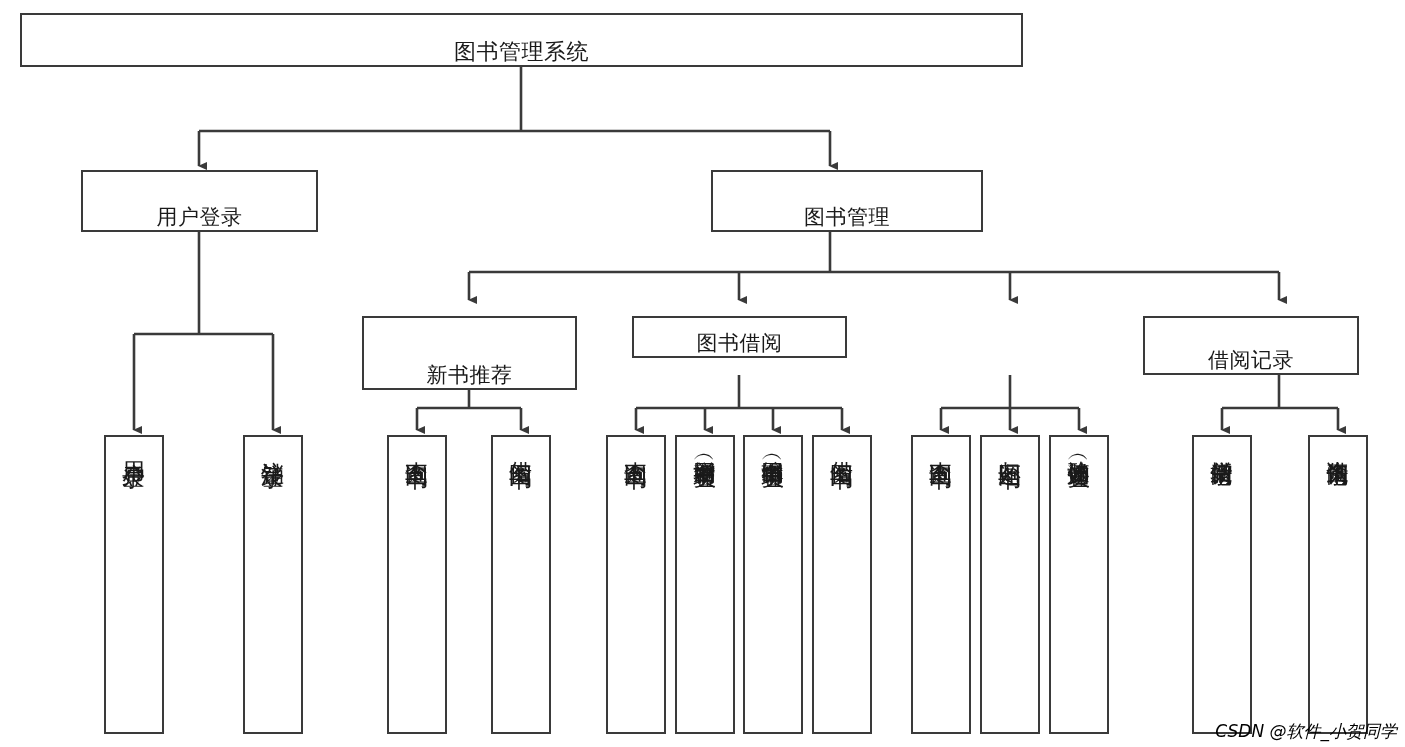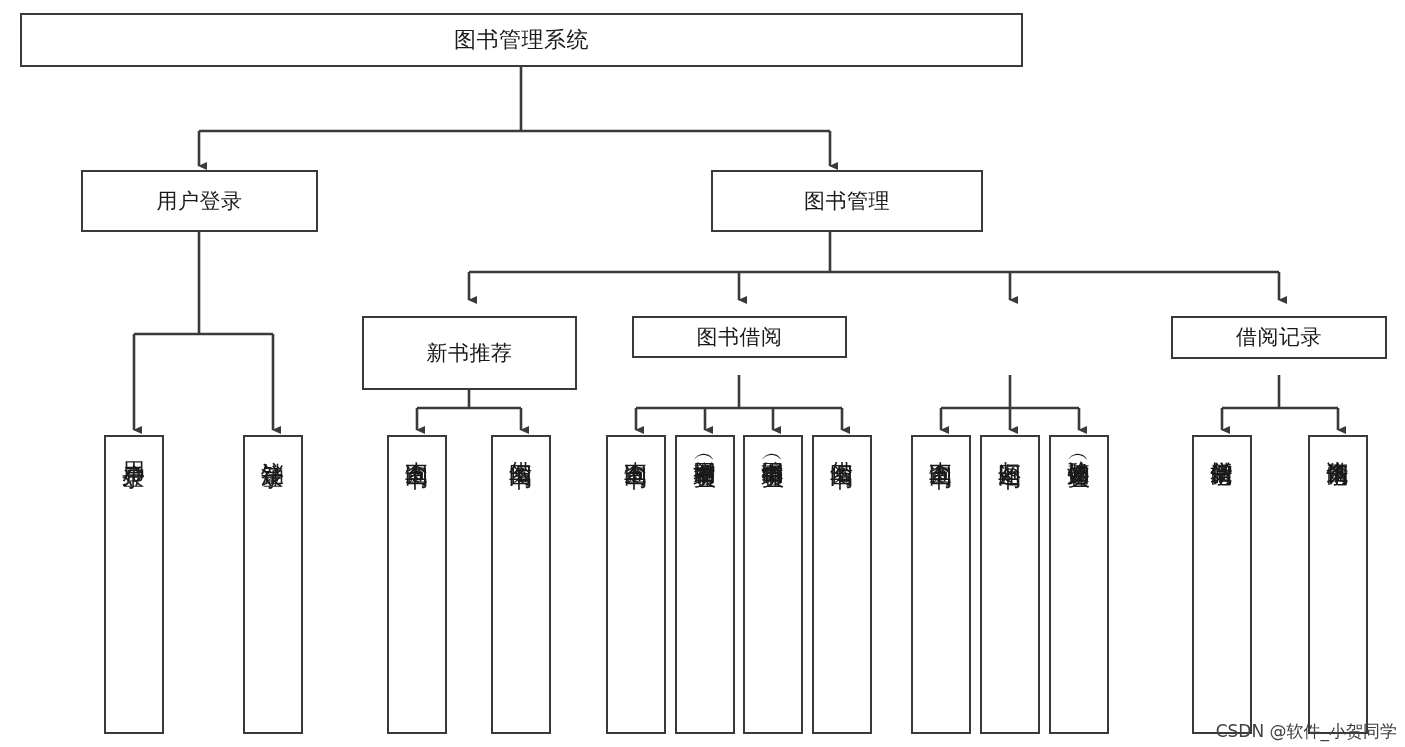--- a/index.html
+++ b/index.html
@@ -25,21 +25,21 @@
     width: 1405px;
     height: 747px;
     pointer-events: none;
   }
   .node {
     position: absolute;
     box-sizing: border-box;
     border: 2px solid #3a3a3a;
     background: #ffffff;
     display: flex;
-    align-items: center;
+    align-items: flex-end;
     justify-content: center;
     color: #1a1a1a;
     z-index: 2;
   }
   .node .label {
     display: block;
     text-align: center;
     line-height: 1.18;
     letter-spacing: 0.5px;
   }
@@ -66,24 +66,25 @@
   }
   .node.leaf.tall-text .label {
     font-size: 22px;
     letter-spacing: 1px;
   }
   #watermark {
     position: absolute;
     right: 8px;
     bottom: 4px;
     font-size: 17px;
-    color: #404040;
+    color: #000000;
     z-index: 5;
     white-space: nowrap;
     font-family: "DejaVu Sans", "Liberation Sans", sans-serif;
+    font-style: italic;
   }
 </style>
 </head>
 <body>
 
 <div id="canvas">
 
   <svg id="edges" viewBox="0 0 1405 747" xmlns="http://www.w3.org/2000/svg">
     <defs>
       <marker id="arrow" markerWidth="9" markerHeight="9" refX="4.3" refY="8" orient="auto" markerUnits="userSpaceOnUse">
@@ -146,21 +147,21 @@
   <div class="node horiz" style="left:711px; top:170px; width:272px; height:62px;">
     <span class="label">图书管理</span>
   </div>
 
   <div class="node horiz" style="left:362px; top:316px; width:215px; height:74px;">
     <span class="label">新书推荐</span>
   </div>
   <div class="node horiz" style="left:632px; top:316px; width:215px; height:42px;">
     <span class="label">图书借阅</span>
   </div>
-  <div class="node horiz" style="left:1171px; top:316px; width:216px; height:43px;">
+  <div class="node horiz" style="left:1143px; top:316px; width:216px; height:59px;">
     <span class="label">借阅记录</span>
   </div>
 
   <div class="node leaf" style="left:104px; top:435px; width:60px; height:299px;">
     <span class="label">用户登录</span>
   </div>
   <div class="node leaf" style="left:243px; top:435px; width:60px; height:299px;">
     <span class="label">注销登录</span>
   </div>
 

